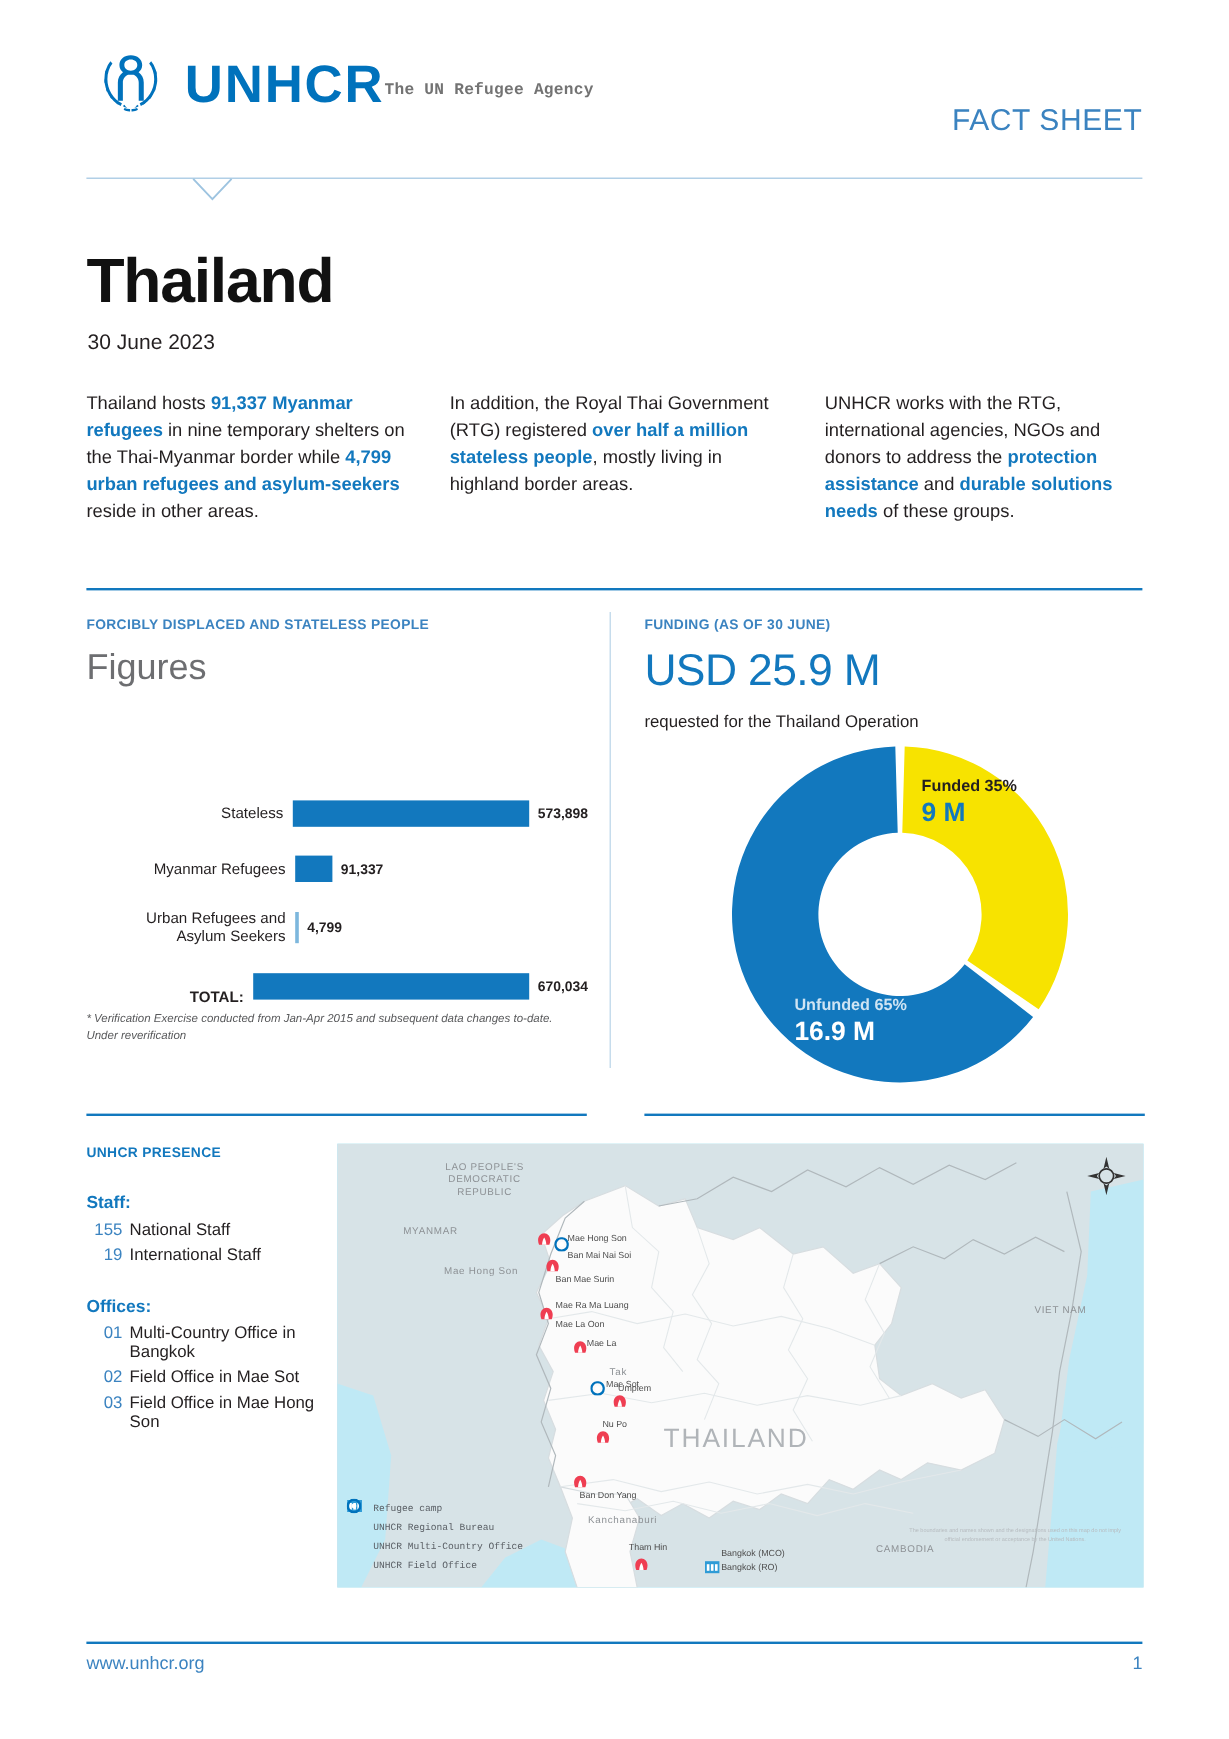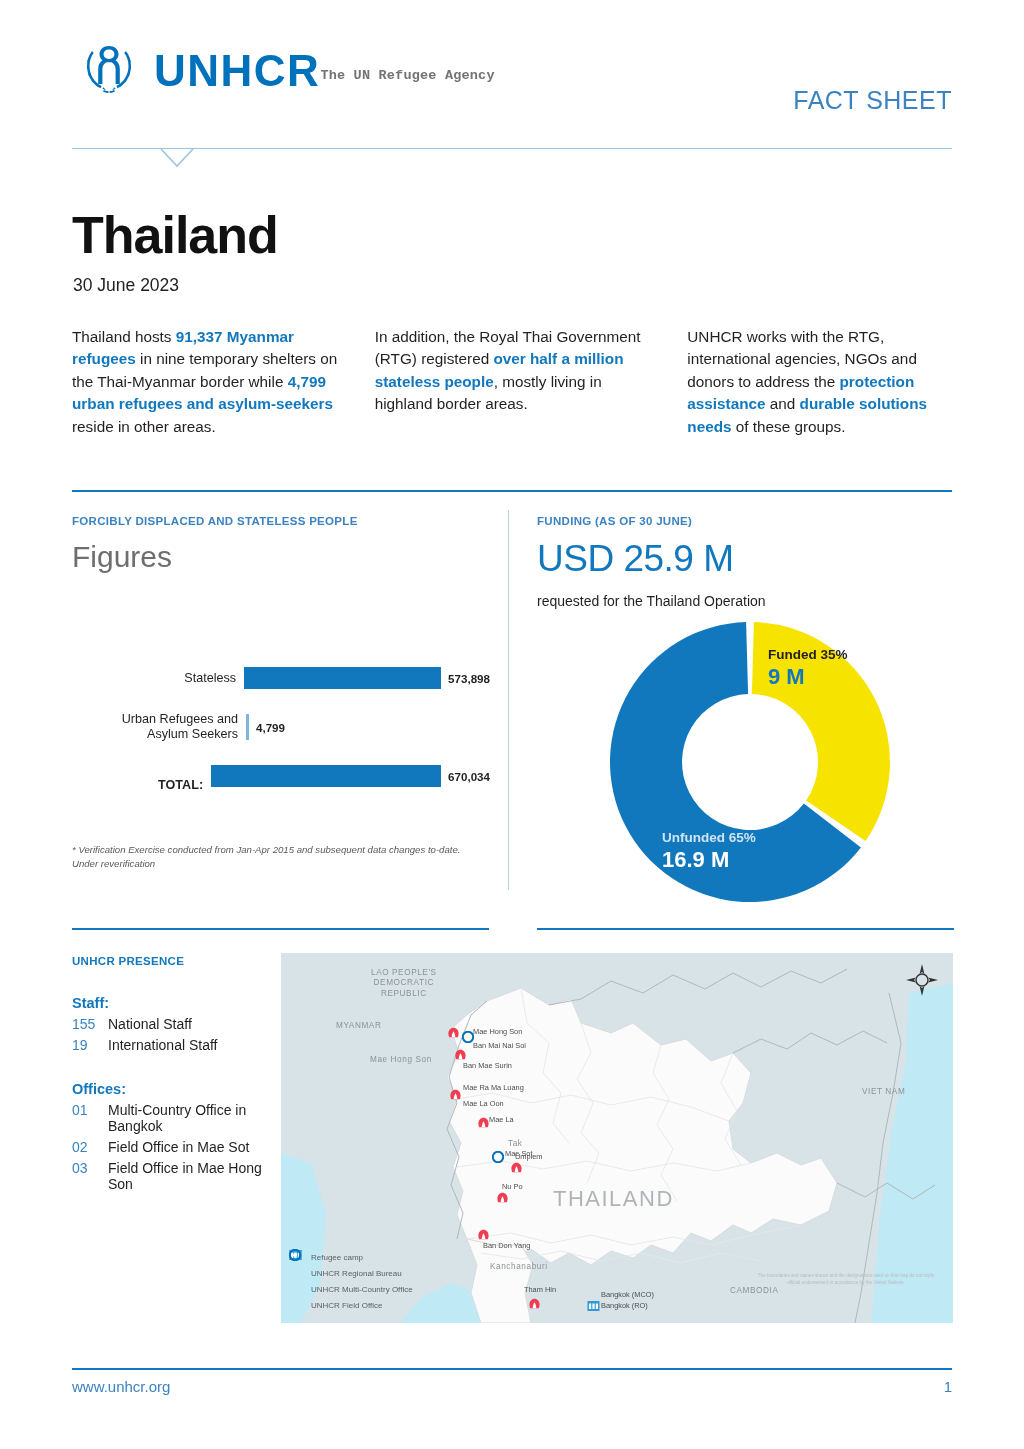--- a/index.html
+++ b/index.html
@@ -64,32 +64,32 @@
   .lab-unf-v{left:72px;top:235px;font-size:22px;color:#ffffff;}
 
   .hr-bot{position:absolute;left:72px;top:928px;width:417px;height:2px;background:#1278BE;}
   .hr-bot2{position:absolute;left:537px;top:928px;width:417px;height:2px;background:#1278BE;}
 
   
   .presence{position:absolute;left:72px;top:955px;width:210px;}
   .pres-h{font-size:11.5px;font-weight:bold;color:#1278BE;letter-spacing:0.3px;}
   .pres-sub{font-size:14.5px;font-weight:bold;color:#1278BE;margin-top:28px;}
   .pres-line{font-size:14px;color:#231f20;margin-top:5px;display:flex;}
-  .pres-num{color:#3B83C0;width:30px;text-align:left;margin-right:6px;flex:none;}
+  .pres-num{color:#3B83C0;width:30px;text-align:right;margin-right:6px;flex:none;}
   .pres-txt{flex:1;}
 
   
   .map{position:absolute;left:281px;top:953px;width:672px;height:370px;background:#bfe9f5;overflow:hidden;}
   .map svg{position:absolute;left:0;top:0;}
   .mk{position:absolute;}
   .mk-lab{position:absolute;font-size:7.4px;color:#4d4d4d;white-space:nowrap;}
   .ctry{position:absolute;font-size:8.2px;color:#8d9195;letter-spacing:0.6px;line-height:1.25;}
   .ctry.big{font-size:22px;color:#b0b4b8;letter-spacing:1.5px;}
   .legend{position:absolute;left:8px;top:296px;width:180px;}
-  .leg-row{display:flex;align-items:center;height:16px;}
+  .leg-row{display:flex;align-items:center;height:16px;font-family:Liberation Mono, monospace;}
   .leg-ic{width:22px;display:flex;justify-content:center;}
   .leg-tx{font-size:8px;color:#5b6066;}
   .disclaim{position:absolute;left:470px;top:320px;width:190px;font-size:4.6px;color:#b7bcc0;line-height:1.5;text-align:center;}
 
   
   .hr-foot{position:absolute;left:72px;top:1368px;width:880px;height:2px;background:#1278BE;}
   .foot-url{position:absolute;left:72px;top:1378px;font-size:15px;color:#3B83C0;}
   .foot-pg{position:absolute;right:72px;top:1378px;font-size:15px;color:#3B83C0;}
 </style>
 </head>
@@ -138,20 +138,27 @@
 
   <div class="sec-label" style="left:72px;top:515px;">FORCIBLY DISPLACED AND STATELESS PEOPLE</div>
   <div class="figures-h">Figures</div>
 
   <div class="bars">
       <div class="bar-row">
         <div class="bar-label">Stateless</div>
         <div class="bar-track">
           <div class="bar" style="width: 197px;"></div>
           <div class="bar-val">573,898</div>
+        </div>
+      </div>
+      <div class="bar-row">
+        <div class="bar-label">Myanmar Refugees</div>
+        <div class="bar-track">
+          <div class="bar" style="width: 31px;"></div>
+          <div class="bar-val">91,337</div>
         </div>
       </div>
       <div class="bar-row r3">
         <div class="bar-label">Urban Refugees and Asylum Seekers</div>
         <div class="bar-track">
           <div class="bar tiny"></div>
           <div class="bar-val">4,799</div>
         </div>
       </div>
       <div class="bar-row">

